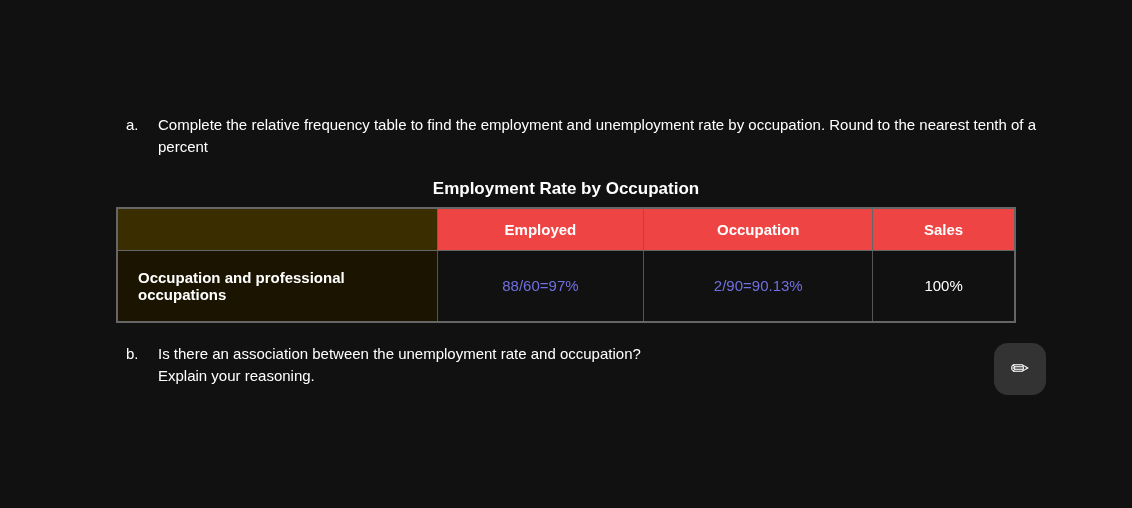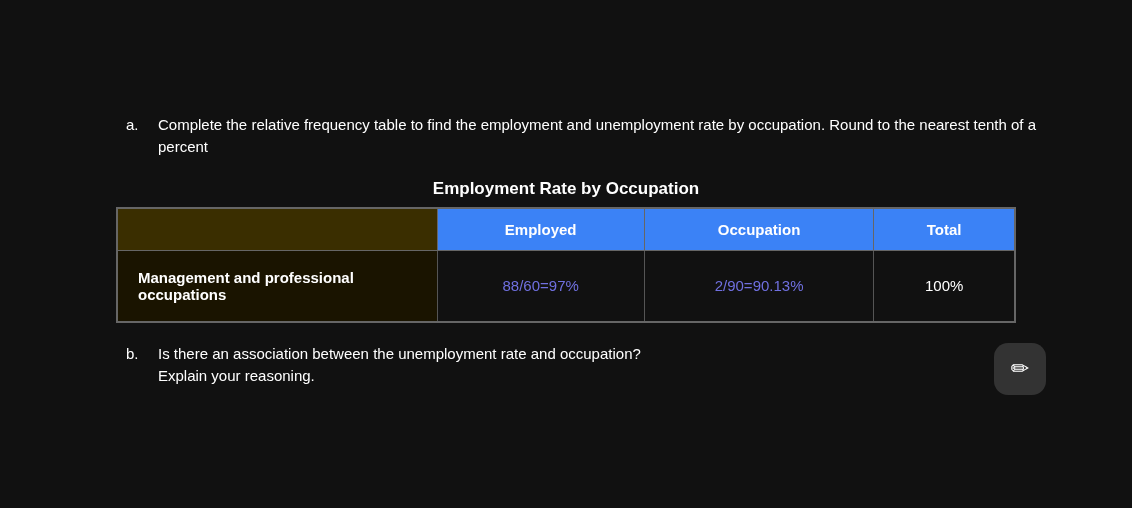--- a/index.html
+++ b/index.html
@@ -56,21 +56,21 @@
       color: #fff;
     }
 
     table {
       border-collapse: collapse;
       width: 900px;
       border: 2px solid #666;
     }
 
     thead tr {
-      background-color: #3b82f6;
+      background-color: #ef4444;
     }
 
     thead th {
       padding: 12px 20px;
       text-align: center;
       font-size: 15px;
       font-weight: bold;
       color: #fff;
       border: 1px solid #666;
     }
@@ -153,26 +153,26 @@
   </div>
 
   <div class="table-section">
     <div class="table-title">Employment Rate by Occupation</div>
     <table>
       <thead>
         <tr>
           <th></th>
           <th>Employed</th>
           <th>Occupation</th>
-          <th>Total</th>
+          <th>Sales</th>
         </tr>
       </thead>
       <tbody>
         <tr>
-          <td>Management and professional occupations</td>
+          <td>Occupation and professional occupations</td>
           <td class="cell-value">88/60=97%</td>
           <td class="cell-value">2/90=90.13%</td>
           <td class="cell-total">100%</td>
         </tr>
       </tbody>
     </table>
   </div>
 
   <div class="bottom-section">
     <div class="bottom-instruction">

